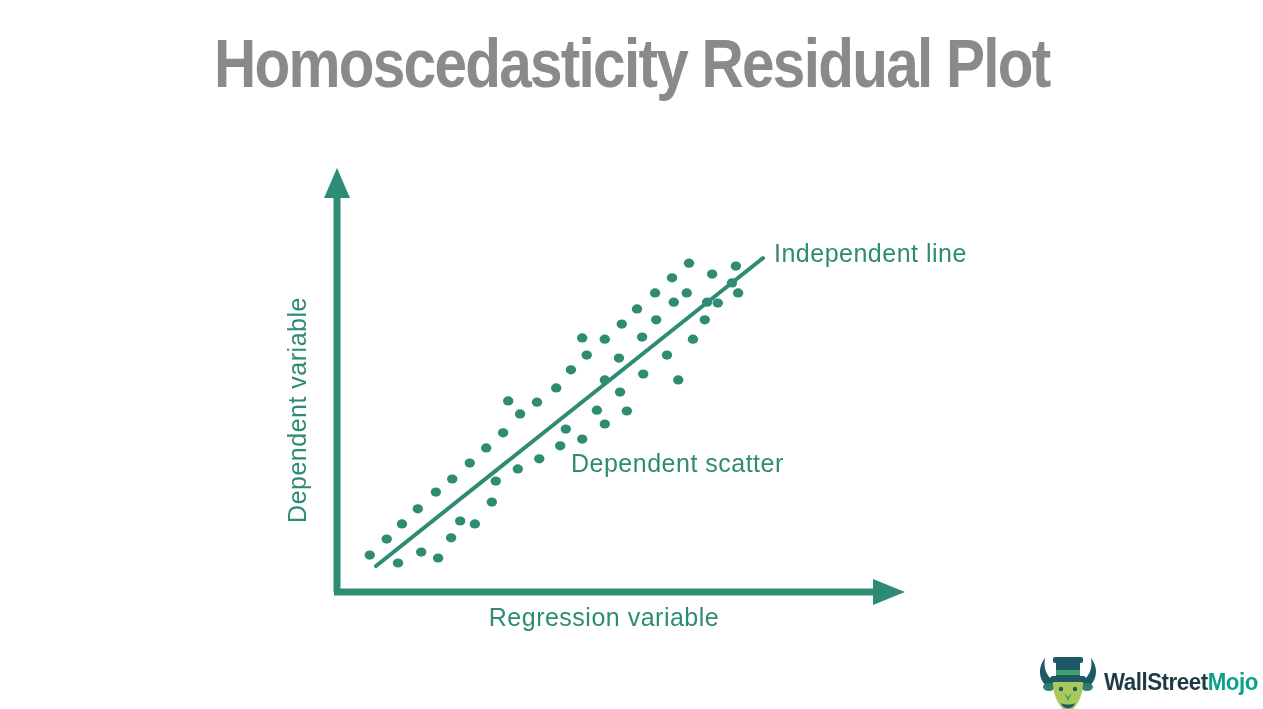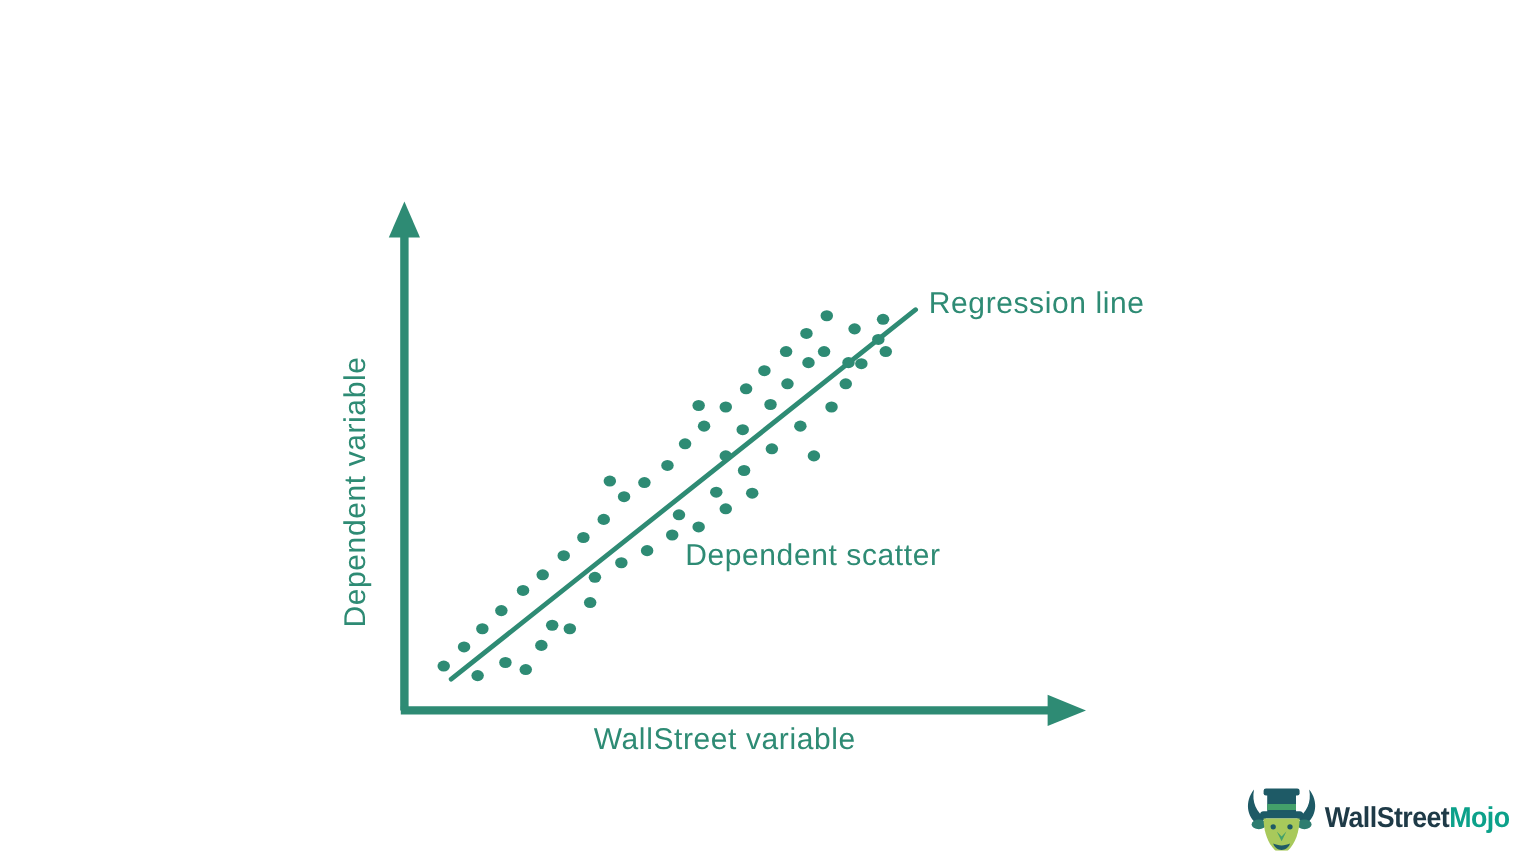--- a/index.html
+++ b/index.html
@@ -44,20 +44,21 @@
     transform:scaleX(0.93);transform-origin:left top;
   }
   .logo-dark{color:var(--logo-dark);}
   .logo-teal{color:var(--logo-teal);}
 </style>
 </head>
 <body>
 
 <div class="page">
 
+  <h1 class="title"><span class="title-inner">Homoscedasticity Residual Plot</span></h1>
 
   <div>
     <svg class="plot-svg" viewBox="0 0 600 460" xmlns="http://www.w3.org/2000/svg">
 
       <line class="axis-line" x1="17" y1="434" x2="17" y2="38"></line>
       <polygon class="axis-arrow" points="17,10 4,40 30,40"></polygon>
 
       <line class="axis-line" x1="14" y1="434" x2="555" y2="434"></line>
       <polygon class="axis-arrow" points="585,434 553,421 553,447"></polygon>
 
@@ -118,22 +119,22 @@
           <ellipse cx="387.07500000000005" cy="144.2" rx="5.2" ry="4.6" fill="#2E8B74"></ellipse>
           <ellipse cx="392.1600000000001" cy="116.06" rx="5.2" ry="4.6" fill="#2E8B74"></ellipse>
           <ellipse cx="397.81000000000006" cy="145.04000000000002" rx="5.2" ry="4.6" fill="#2E8B74"></ellipse>
           <ellipse cx="411.93500000000006" cy="124.88" rx="5.2" ry="4.6" fill="#2E8B74"></ellipse>
           <ellipse cx="415.89" cy="108.07999999999998" rx="5.2" ry="4.6" fill="#2E8B74"></ellipse>
           <ellipse cx="418.15000000000003" cy="134.95999999999998" rx="5.2" ry="4.6" fill="#2E8B74"></ellipse>
         </g>
     </svg>
 
     <div class="chart-label ylabel">Dependent variable</div>
-    <div class="chart-label xlabel">WallStreet variable</div>
-    <div class="chart-label ann-regression">Regression line</div>
+    <div class="chart-label xlabel">Regression variable</div>
+    <div class="chart-label ann-regression">Independent line</div>
     <div class="chart-label ann-scatter">Dependent scatter</div>
   </div>
 
   <div class="logo">
     <svg class="logo-icon" viewBox="0 0 64 58" xmlns="http://www.w3.org/2000/svg">
 
       <path fill="#1E5A66" d="M12,32 C3,26 1,13 9,3 C7,14 11,22 19,27 Z"></path>
       <path fill="#1E5A66" d="M52,32 C61,26 63,13 55,3 C57,14 53,22 45,27 Z"></path>
 
       <ellipse cx="13" cy="32" rx="6" ry="4" fill="#2E7D70"></ellipse>

